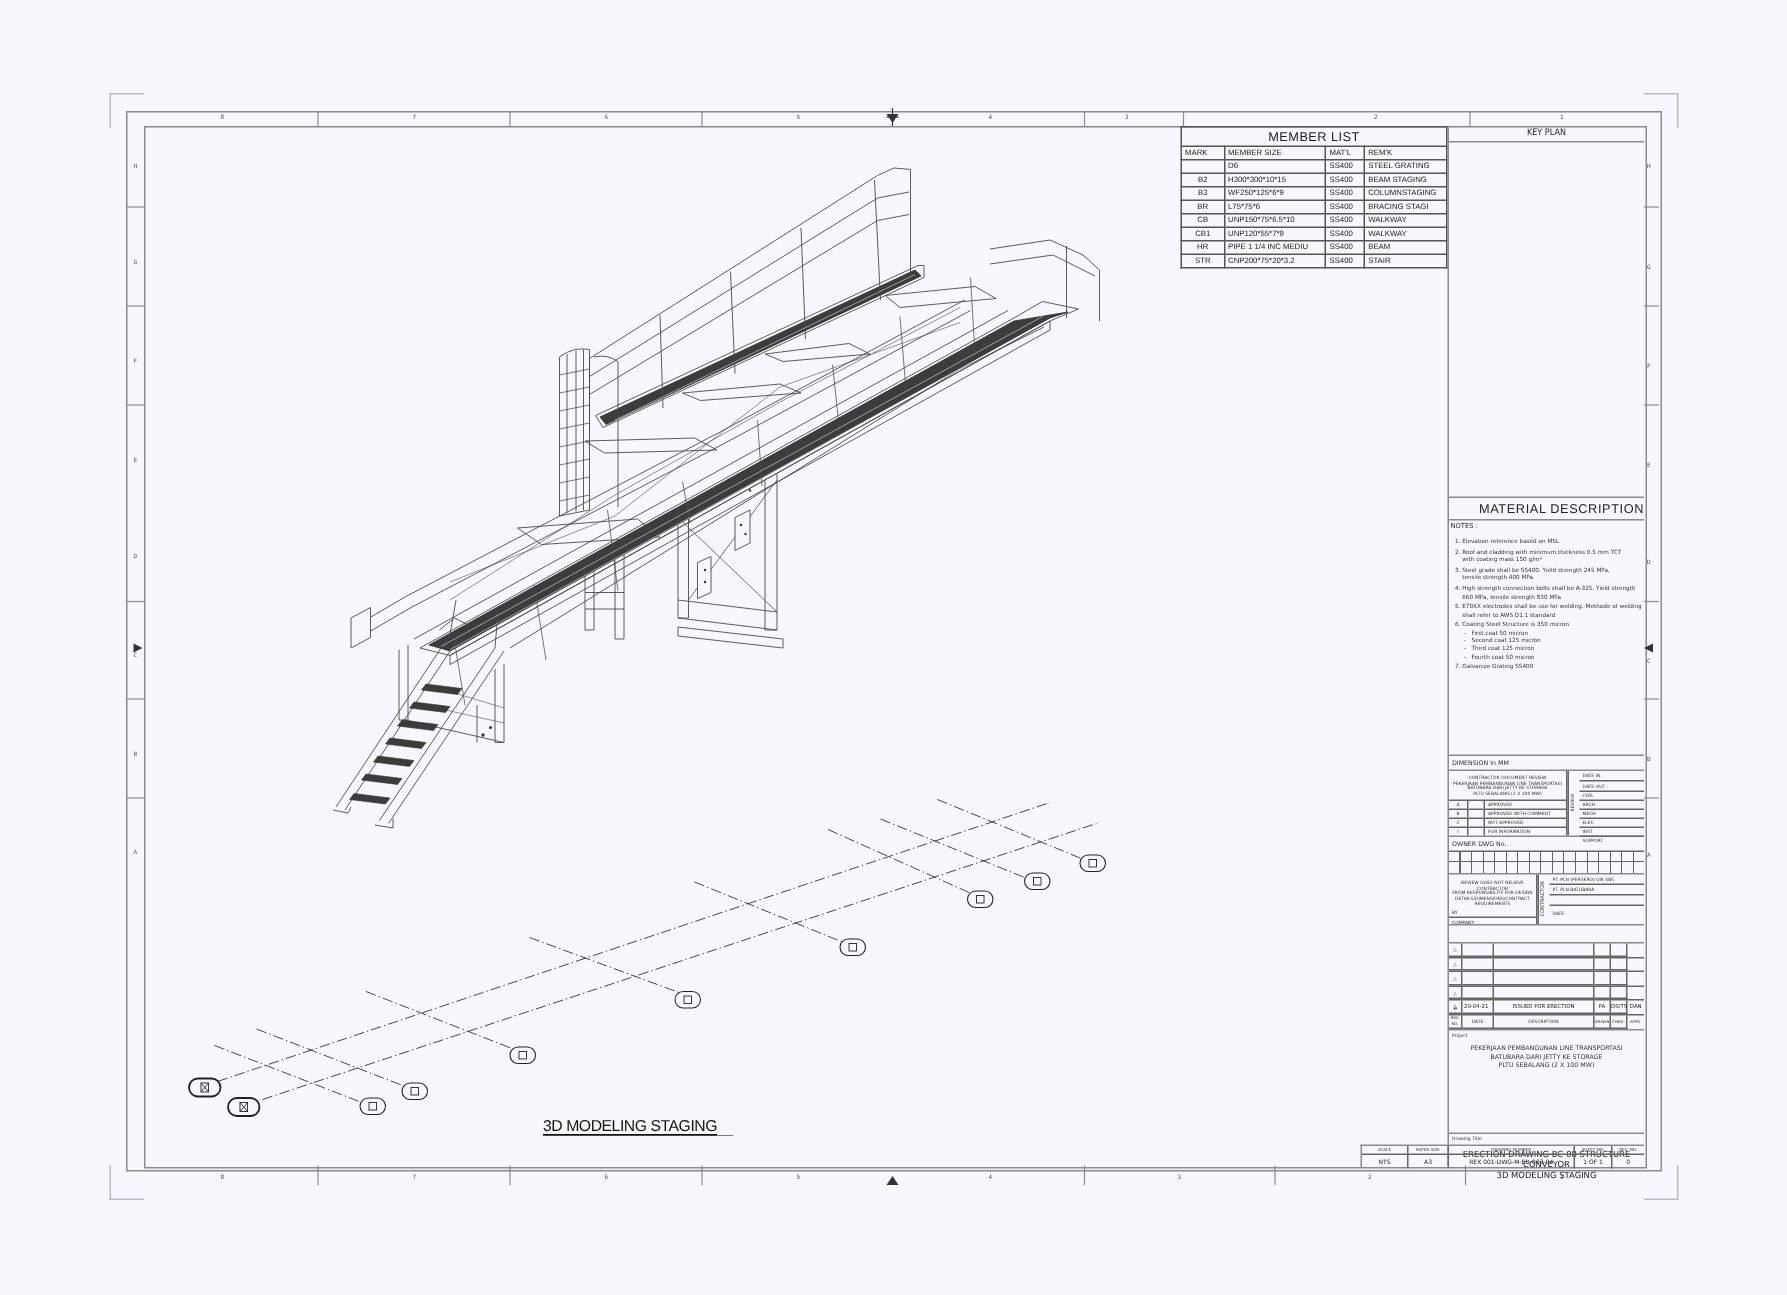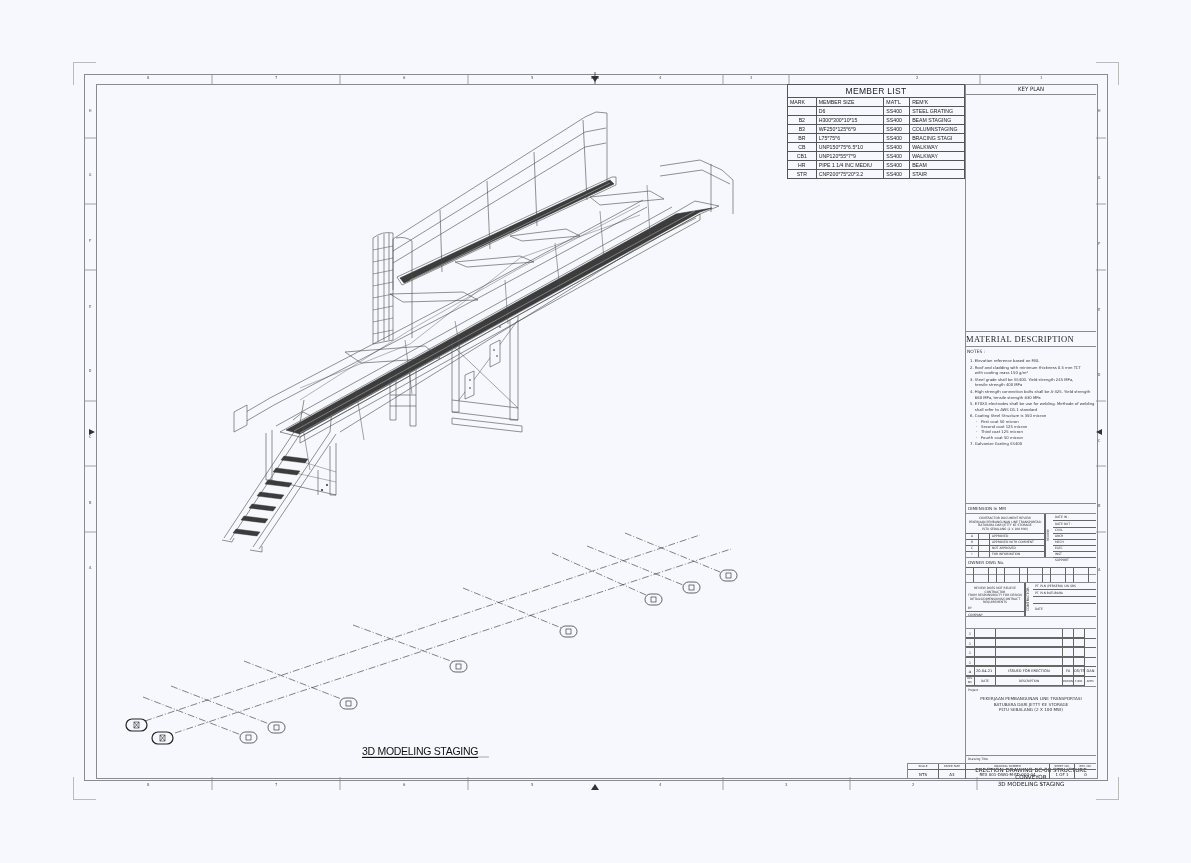--- a/index.html
+++ b/index.html
@@ -7,21 +7,21 @@
   .abs { position:absolute; }
   .sheet-outer { left:84px; top:74px; width:1022px; height:705px; border:1px solid #8a8a90; }
   .sheet-inner { left:96px; top:84px; width:1000px; height:693px; border:1px solid #8a8a90; }
   .corner { position:absolute; border-color:#bbb; border-style:solid; width:22px; height:22px; }
   .zone-lbl { position:absolute; font-size:4px; color:#555; font-family:"DejaVu Sans Mono", monospace; }
   svg { position:absolute; left:0; top:0; }
   table.ml { border-collapse:collapse; font-size:5.2px; width:178px; }
   table.ml td, table.ml th { border:0.8px solid #555; padding:0 2px; height:8px; font-weight:normal; white-space:nowrap; overflow:hidden; }
   .ml-title { font-size:8.5px; text-align:center; letter-spacing:0.3px; }
   .keyplan-title { font-size:6px; text-align:center; font-family:"DejaVu Sans Condensed","DejaVu Sans", sans-serif; }
-  .mat-title { font-family:Liberation Serif, serif; font-size:8.5px; text-align:left; letter-spacing:0.4px; }
+  .mat-title { font-family:Liberation Sans, sans-serif; font-size:8.5px; text-align:right; letter-spacing:0.4px; }
   .notes { font-family:"DejaVu Sans", sans-serif; font-size:3.8px; line-height:5.3px; color:#333; }
   .tiny { font-family:"DejaVu Sans", sans-serif; font-size:3px; color:#333; }
   .small { font-family:"DejaVu Sans", sans-serif; font-size:4.2px; color:#333; }
   .drawing-title { font-family:"DejaVu Sans", sans-serif; font-size:5.6px; text-align:center; color:#222; line-height:7px; }
   .caption { font-family:"Liberation Sans", sans-serif; font-size:10.5px; color:#111; letter-spacing:-0.3px; text-decoration:underline; text-underline-offset:2px; }
   .grid-row { display:flex; }
   .cell { border-right:0.7px solid #666; border-bottom:0.7px solid #666; box-sizing:border-box; }
 </style>
 </head>
 <body>

